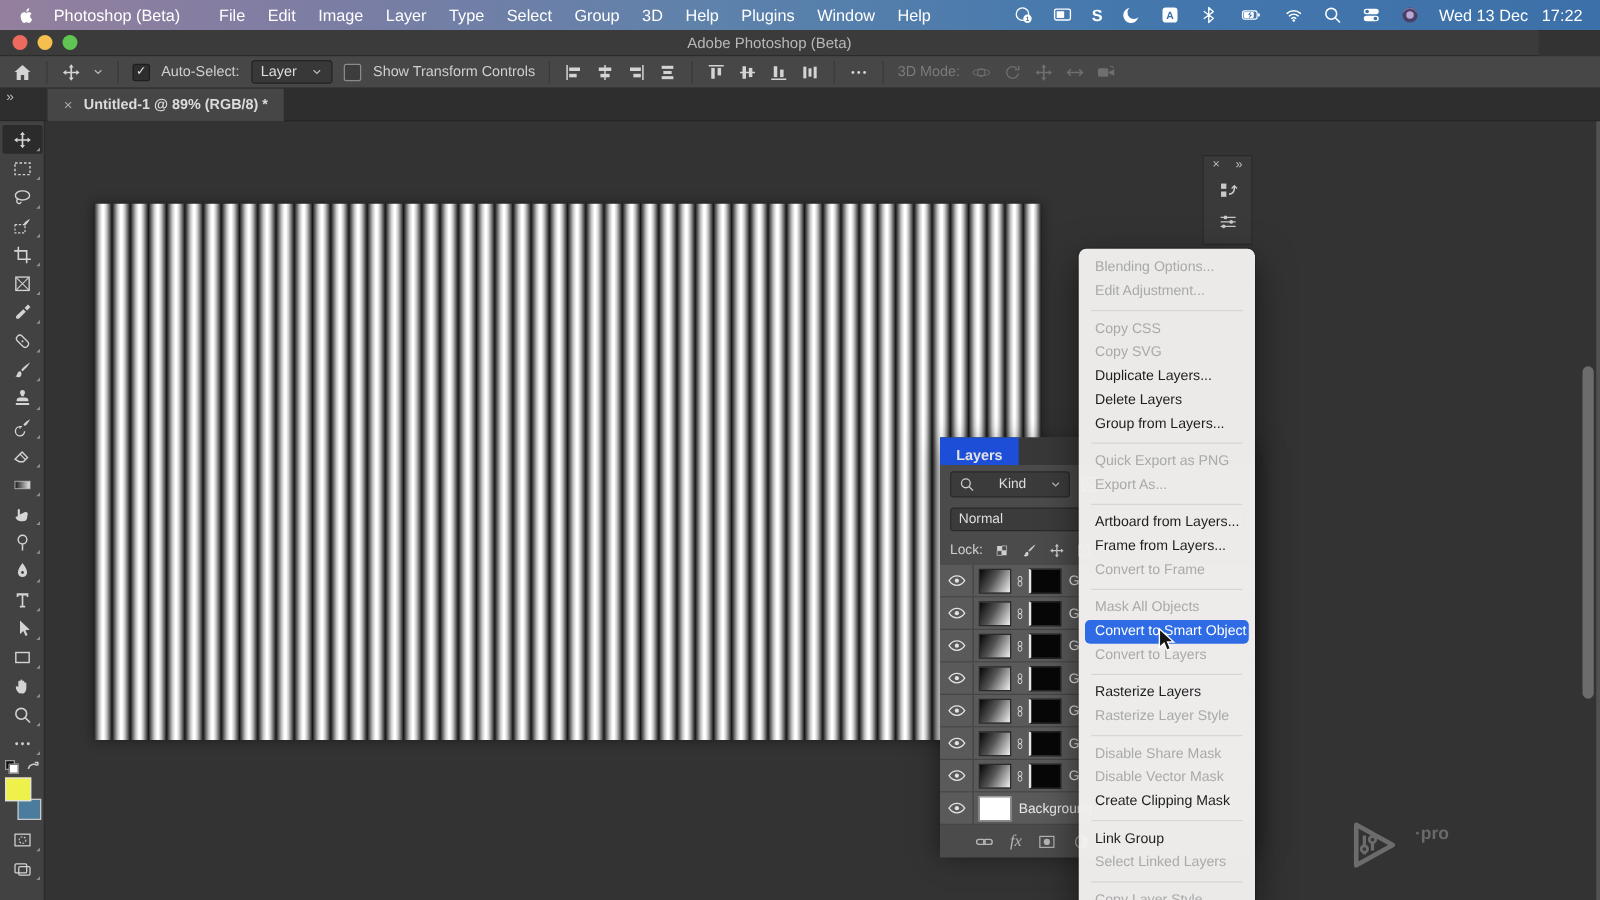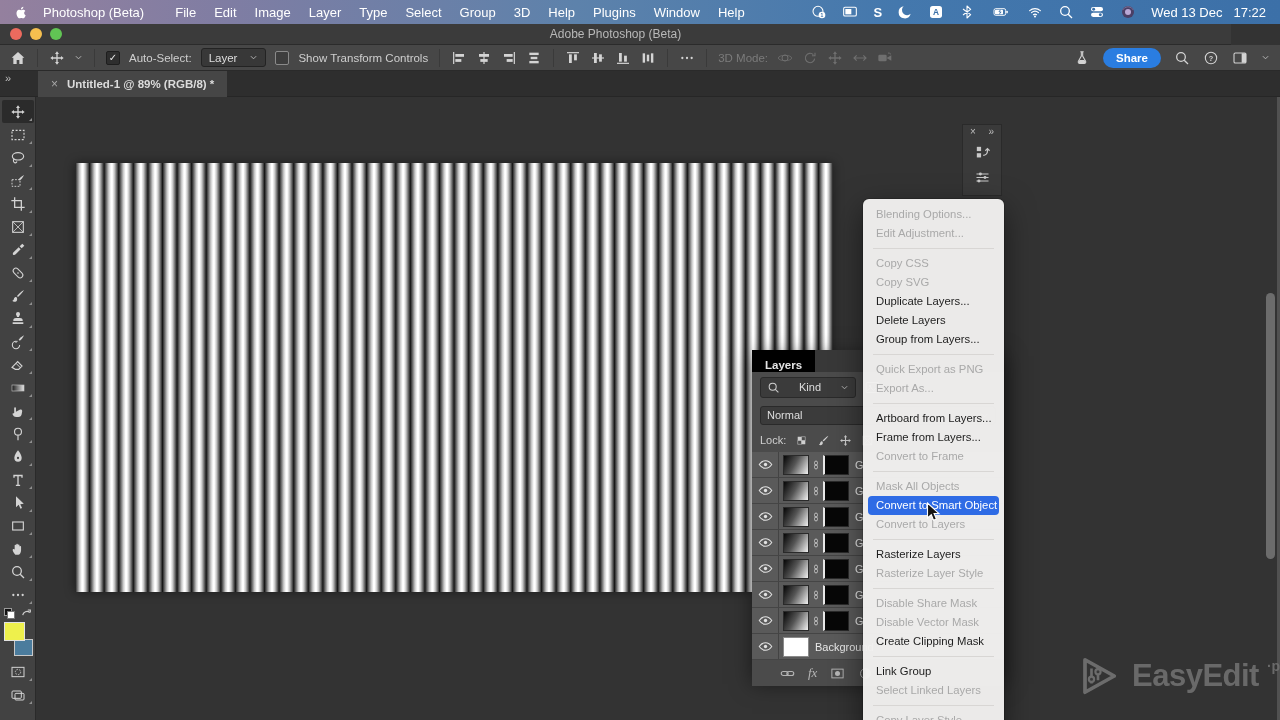--- a/index.html
+++ b/index.html
@@ -70,21 +70,21 @@
   
   .mini-dock{position:absolute;left:962px;top:124px;width:40px;height:72px;background:#3a3a3a;
              border:1px solid #2a2a2a;box-sizing:border-box;z-index:5;}
   .md-top{display:flex;justify-content:space-between;padding:2px 7px 0 7px;color:#bdbdbd;font-size:10px;line-height:10px;}
   .md-ics{display:flex;flex-direction:column;align-items:center;gap:8px;margin-top:7px;}
   .md-ic{width:17px;height:17px;color:#c9c9c9;}
   
   .layers-panel{position:absolute;left:752px;top:350px;width:252px;height:328px;background:#4b4b4b;
                 box-shadow:0 6px 20px rgba(0,0,0,.5);z-index:10;color:#dcdcdc;font-size:11px;}
   .lp-tabs{height:22px;background:#383838;display:flex;}
-  .lp-tab{background:#000000;padding:4px 13px;line-height:22px;font-size:11.5px;font-weight:bold;color:#e3e3e3;}
+  .lp-tab{background:#1d4ed8;padding:4px 13px;line-height:22px;font-size:11.5px;font-weight:bold;color:#e3e3e3;}
   .lp-filter{height:30px;display:flex;align-items:center;padding:0 8px;gap:8px;}
   .lp-dd{background:#3b3b3b;border:1px solid #2a2a2a;border-radius:3px;height:19px;display:inline-flex;
          align-items:center;padding:0 6px;gap:6px;color:#dedede;}
   .lp-dd .lbl{flex:1;text-align:center;}
   .lp-ic{width:13px;height:13px;color:#cfcfcf;}
   .lp-blend{height:26px;display:flex;align-items:center;padding:0 8px;}
   .blend-dd{width:238px;box-sizing:border-box;justify-content:space-between;}
   .lp-lock{height:24px;display:flex;align-items:center;padding:0 8px;gap:9px;color:#cfcfcf;}
   .lrows{}
   .lrow{height:25px;display:flex;align-items:center;background:#5a5a5a;border-bottom:1px solid #454545;}
@@ -472,39 +472,20 @@
       </svg>
     <svg class="oic dim">
         <use href="#i-move"></use>
       </svg>
     <svg class="oic dim">
         <use href="#i-slide"></use>
       </svg>
     <svg class="oic dim">
         <use href="#i-cam"></use>
       </svg>
-    <div class="ob-right">
-      <svg class="oic">
-          <use href="#i-flask"></use>
-        </svg>
-      <span class="share-btn" style="background: rgb(42, 125, 225);">Share</span>
-      <svg class="oic">
-          <use href="#i-zoom"></use>
-        </svg>
-      <svg class="oic" viewBox="0 0 24 24">
-          <circle cx="12" cy="12" r="8.5" fill="none" stroke="currentColor" stroke-width="1.6"></circle>
-          <text x="12" y="16.2" text-anchor="middle" font-size="11" font-weight="bold" fill="currentColor">?</text>
-        </svg>
-      <svg class="oic">
-          <use href="#i-workspace"></use>
-        </svg>
-      <svg class="chev">
-          <use href="#i-chev"></use>
-        </svg>
-    </div>
   </div>
 
   <div class="tabbar">
     <span class="tb-exp">»</span>
     <div class="doc-tab">
       <span class="tab-close">×</span>
       <span>Untitled-1 @ 89% (RGB/8) *</span>
     </div>
   </div>
 
@@ -824,21 +805,20 @@
   <div class="edge-strip"></div>
   <div class="scroll-thumb"></div>
 
   <div class="watermark">
     <svg class="wm-logo" viewBox="0 0 48 48">
         <path d="M12 9L39 24 12 39z" fill="none" stroke="currentColor" stroke-width="3.4" stroke-linejoin="round"></path>
         <path d="M18 17v14M24 16v12" stroke="currentColor" stroke-width="2.4"></path>
         <circle cx="18" cy="27" r="2.4" fill="#3a3a3a" stroke="currentColor" stroke-width="2"></circle>
         <circle cx="24" cy="20" r="2.4" fill="#3a3a3a" stroke="currentColor" stroke-width="2"></circle>
       </svg>
-    <span class="wm-text">EasyEdit</span>
     <span class="wm-tld">·pro</span>
   </div>
 
   <div class="context-menu">
     <div>
         <div class="mi disabled">Blending Options...</div>
         <div class="mi disabled">Edit Adjustment...</div>
         <div class="msep"></div>
         <div class="mi disabled">Copy CSS</div>
         <div class="mi disabled">Copy SVG</div>

